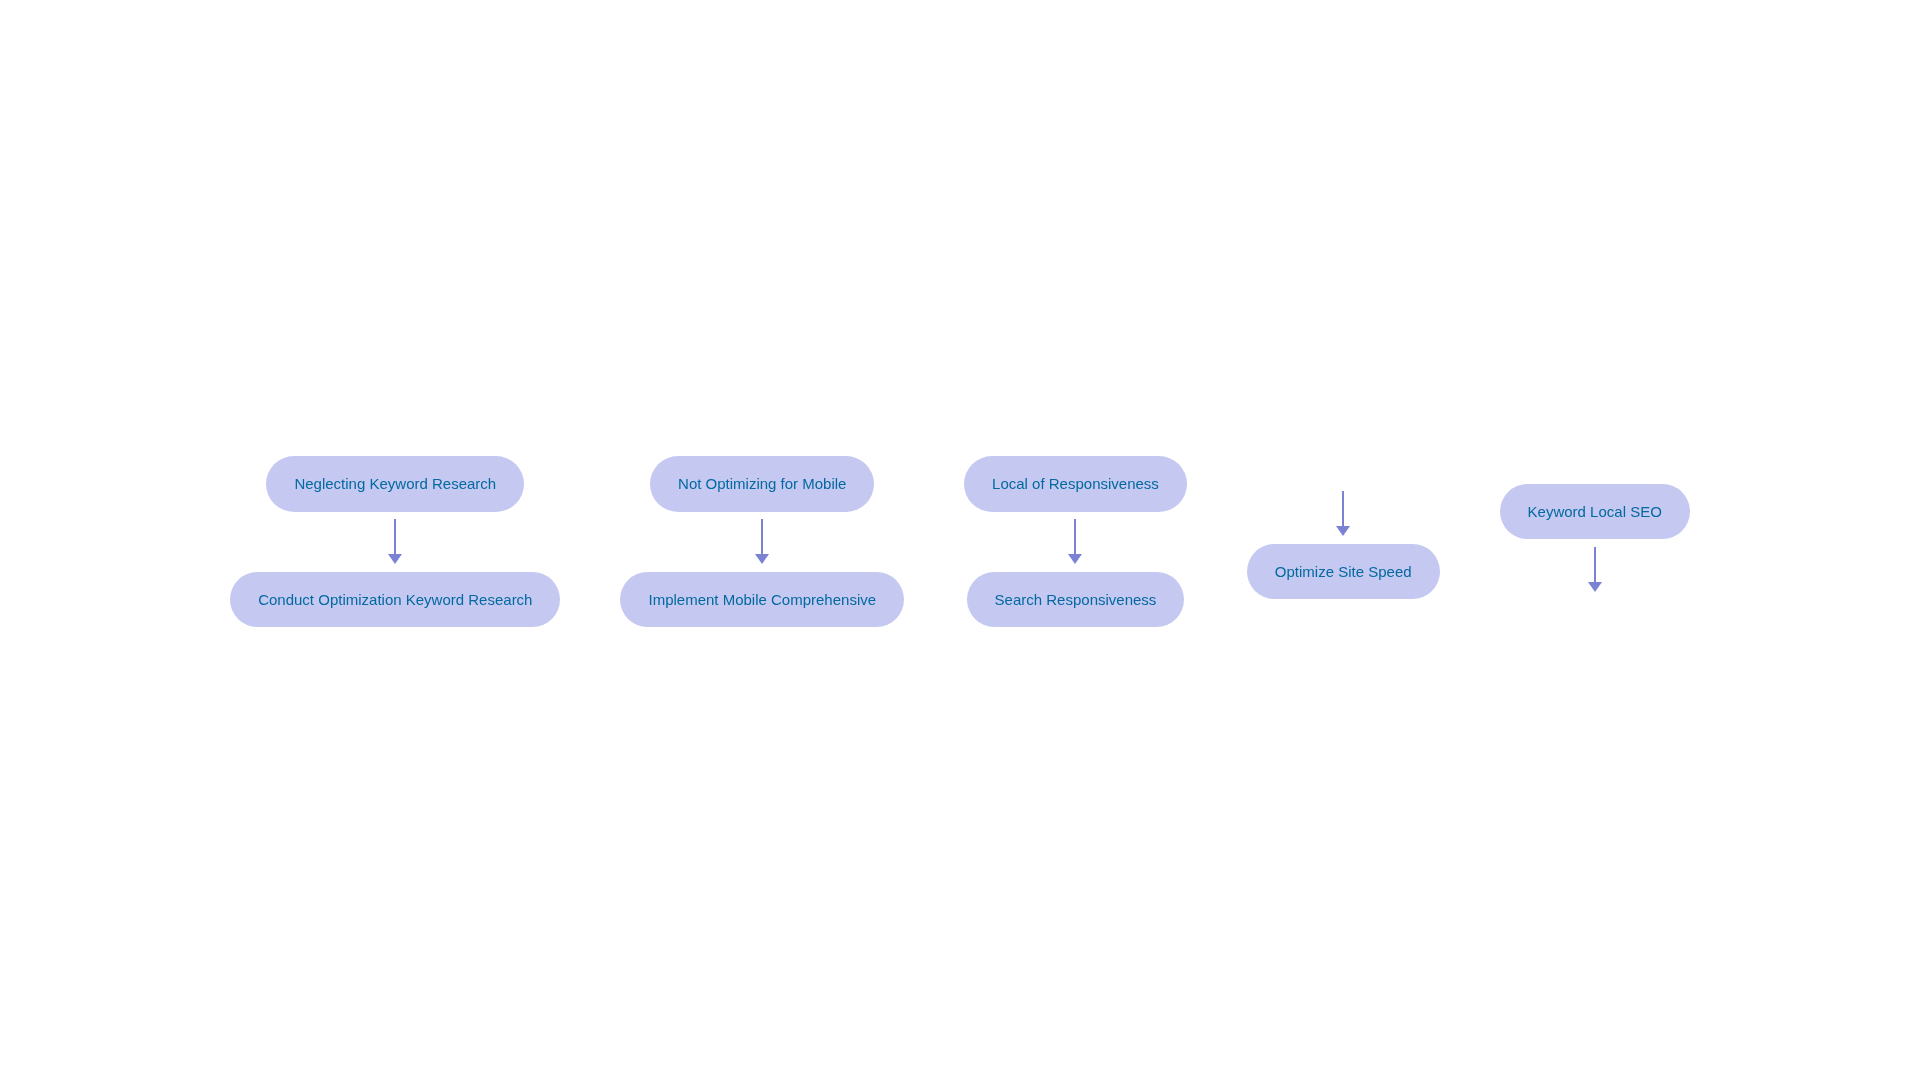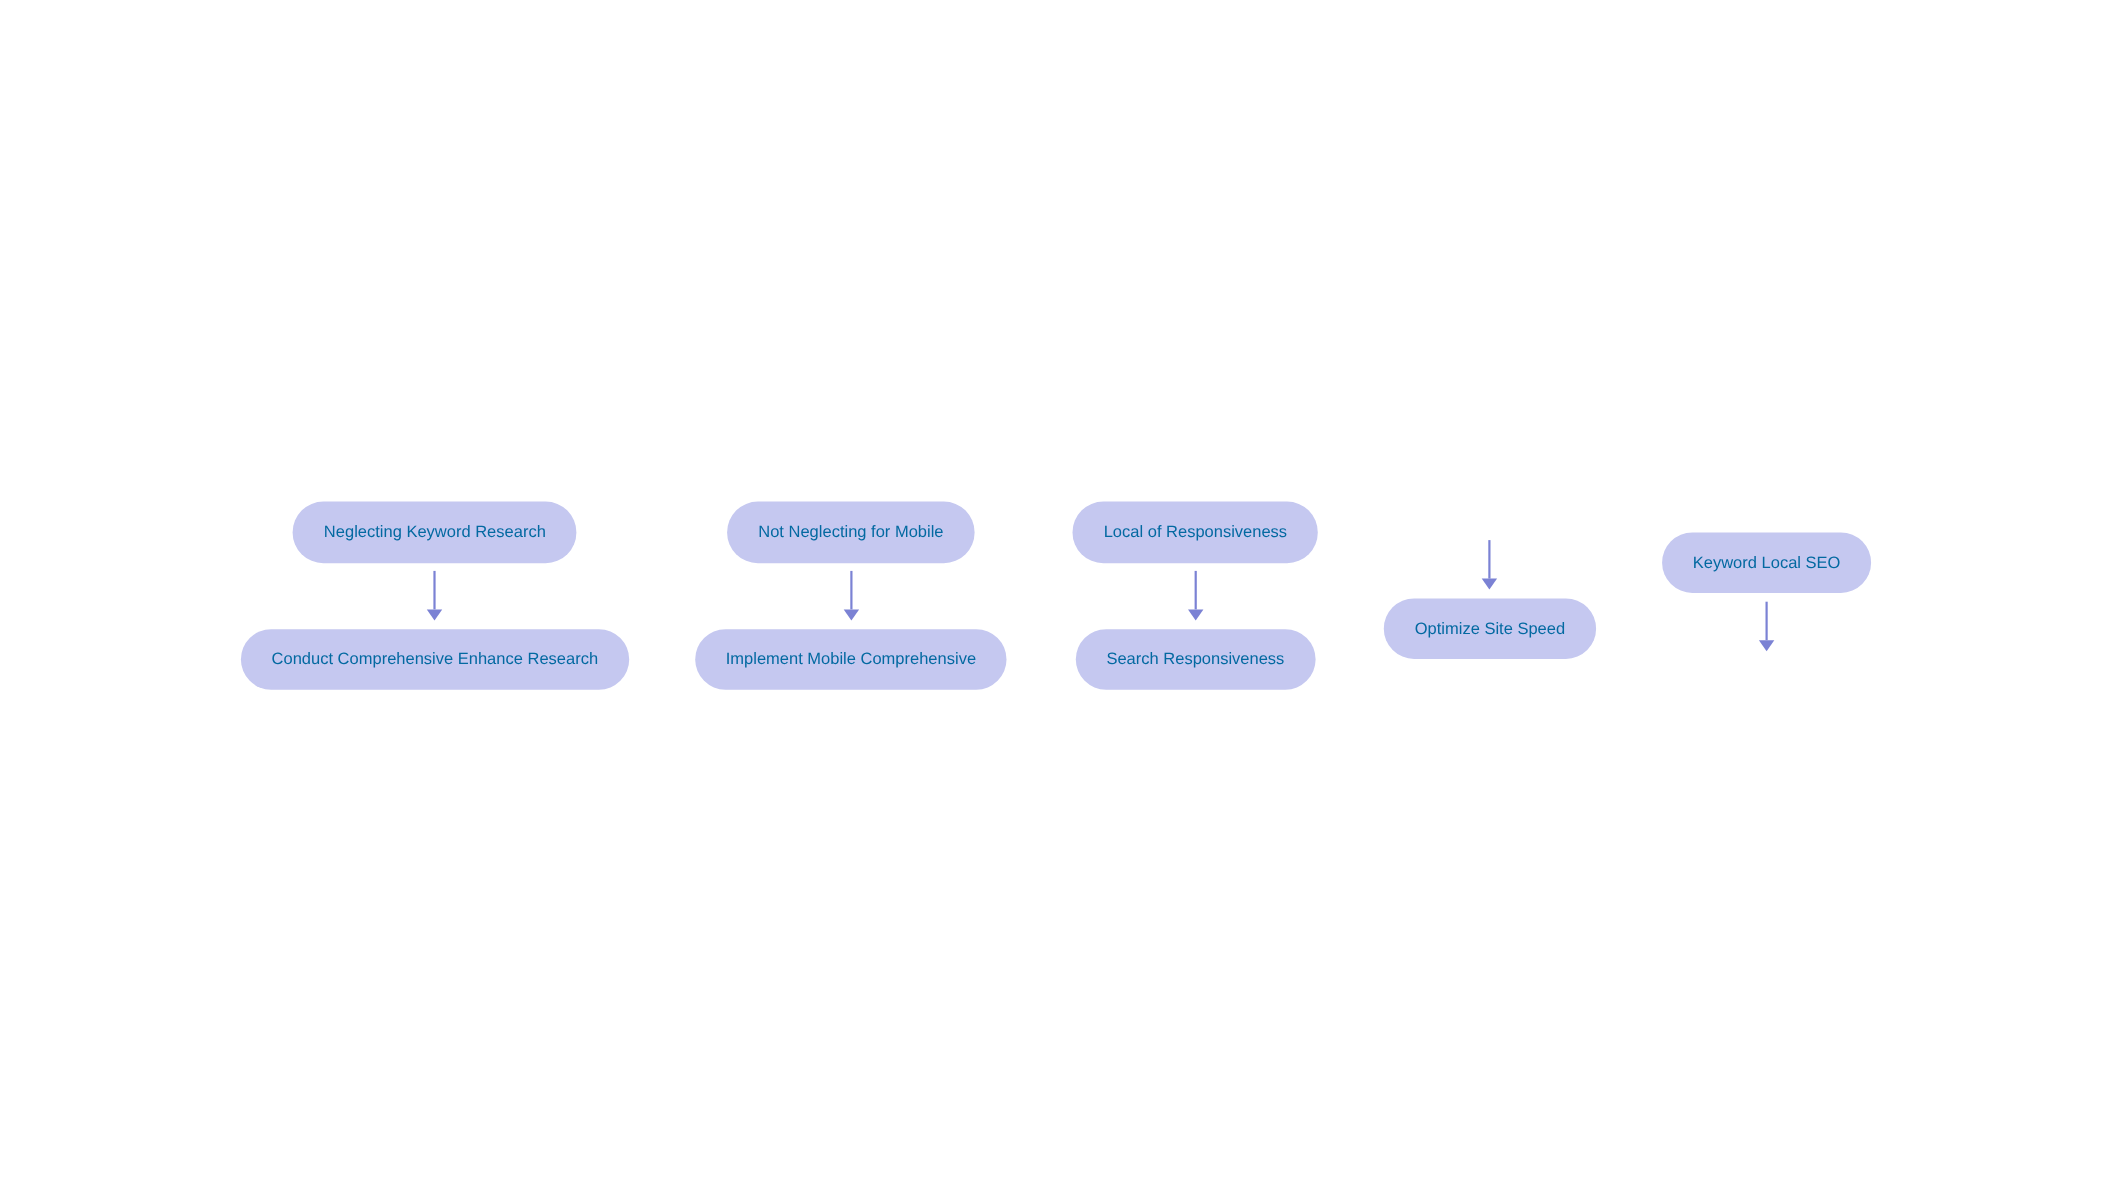--- a/index.html
+++ b/index.html
@@ -86,24 +86,24 @@
 
 <div class="diagram-container">
 <div class="flow-group">
       <div class="node problem">Neglecting Keyword Research</div>
       <div class="arrow-container">
         <div class="arrow">
           <div class="arrow-line"></div>
           <div class="arrow-head"></div>
         </div>
       </div>
-      <div class="node solution">Conduct Comprehensive Enhance Research</div>
+      <div class="node solution">Conduct Optimization Keyword Research</div>
     </div>
     <div class="flow-group">
-      <div class="node problem">Not Neglecting for Mobile</div>
+      <div class="node problem">Not Optimizing for Mobile</div>
       <div class="arrow-container">
         <div class="arrow">
           <div class="arrow-line"></div>
           <div class="arrow-head"></div>
         </div>
       </div>
       <div class="node solution">Implement Mobile Comprehensive</div>
     </div>
     <div class="flow-group">
       <div class="node problem">Local of Responsiveness</div>

